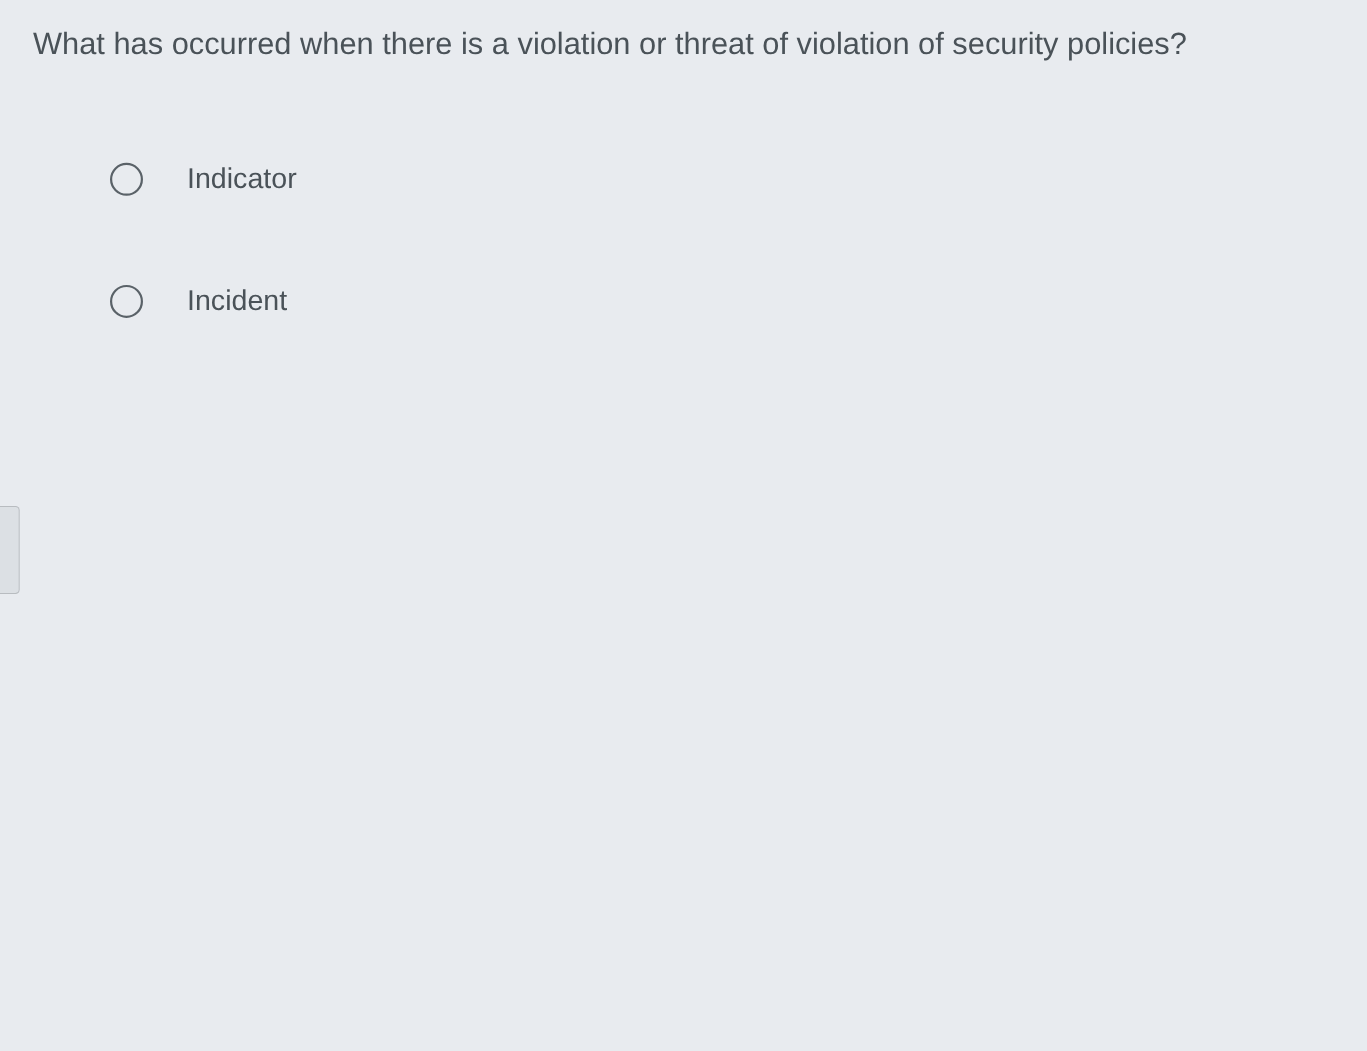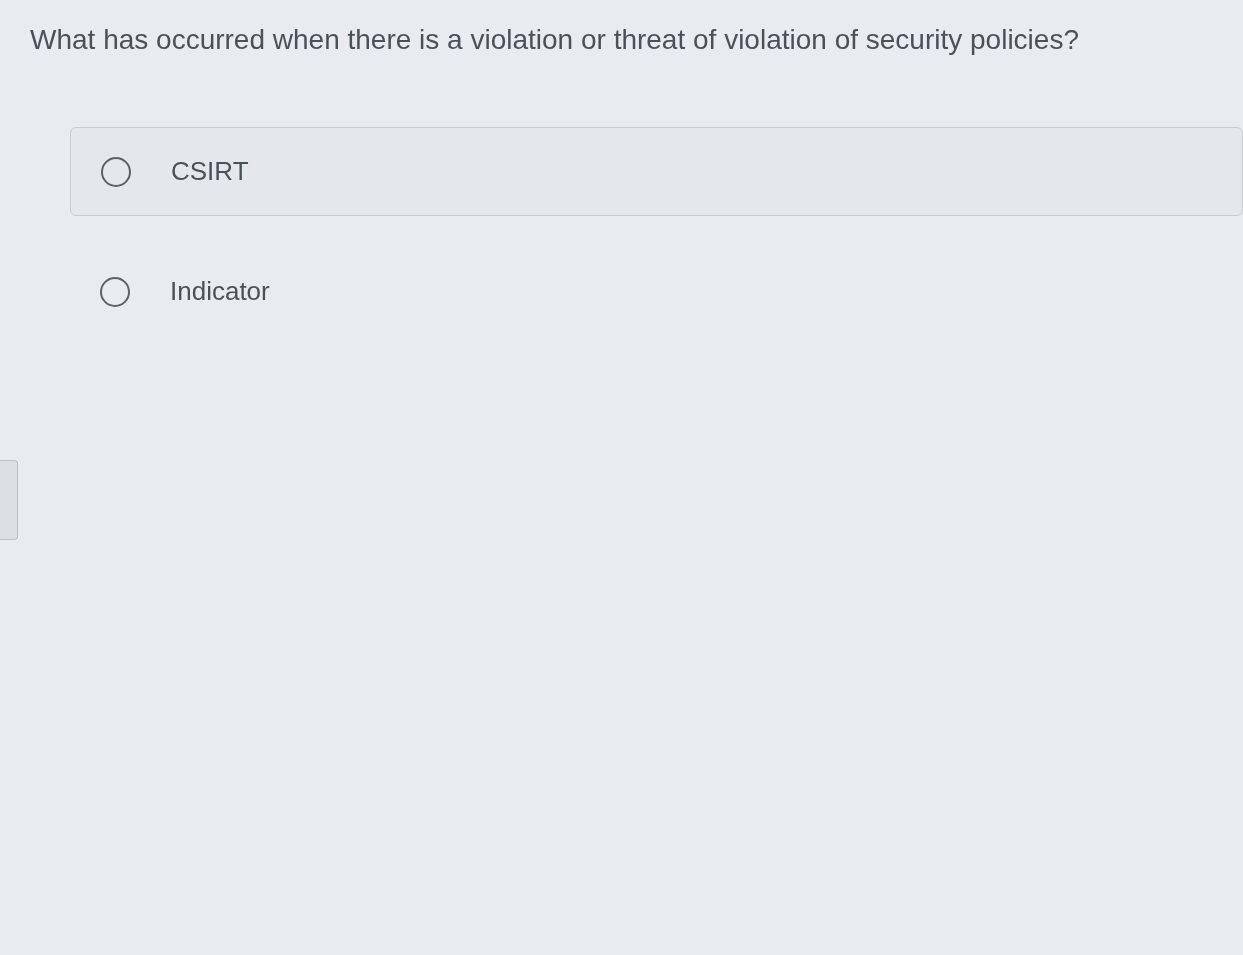--- a/index.html
+++ b/index.html
@@ -77,29 +77,29 @@
       border-radius: 0 4px 4px 0;
     }
   </style>
 </head>
 <body>
 
 <div class="question-text">What has occurred when there is a violation or threat of violation of security policies?</div>
 
 <div class="options-container">
 
-  <div class="option">
-    <div class="radio-circle"></div>
-    <div class="option-label">CSIRT</div>
-  </div>
 
 
   <div class="option plain">
     <div class="radio-circle"></div>
     <div class="option-label">Indicator</div>
   </div>
 
 
+  <div class="option plain">
+    <div class="radio-circle"></div>
+    <div class="option-label">Incident</div>
+  </div>
 
 
 </div>
 
 <div class="nav-tab"></div>
 
 </body></html>

